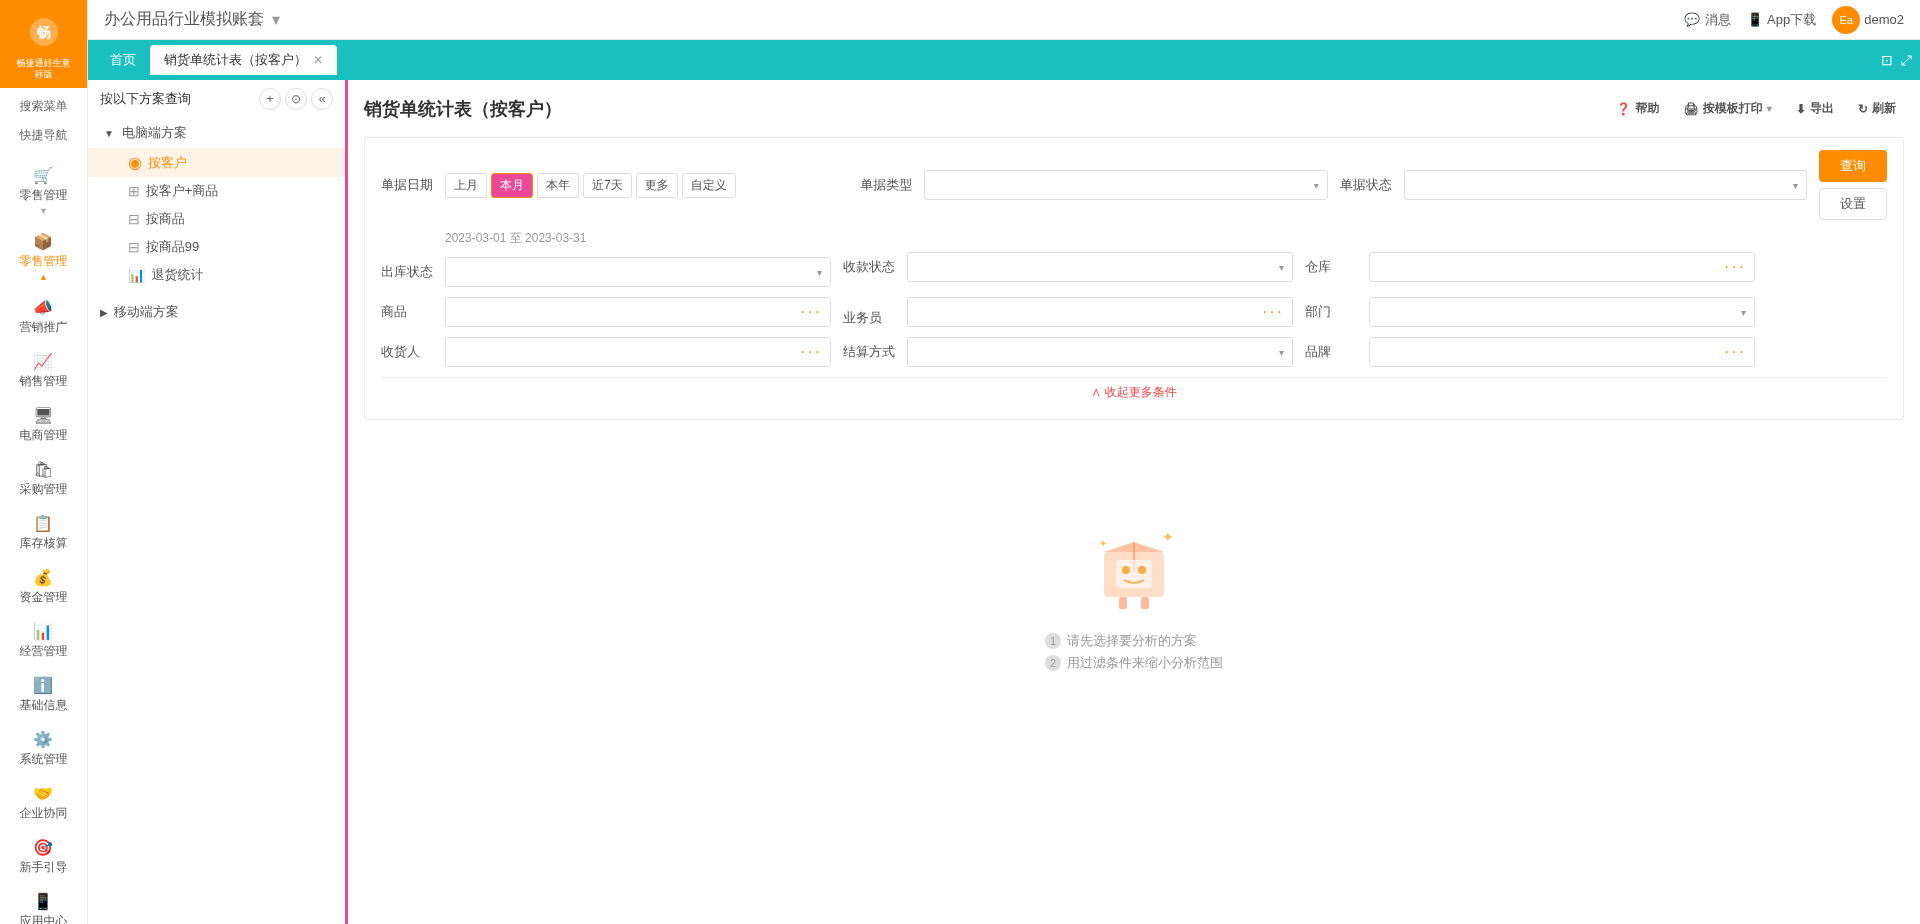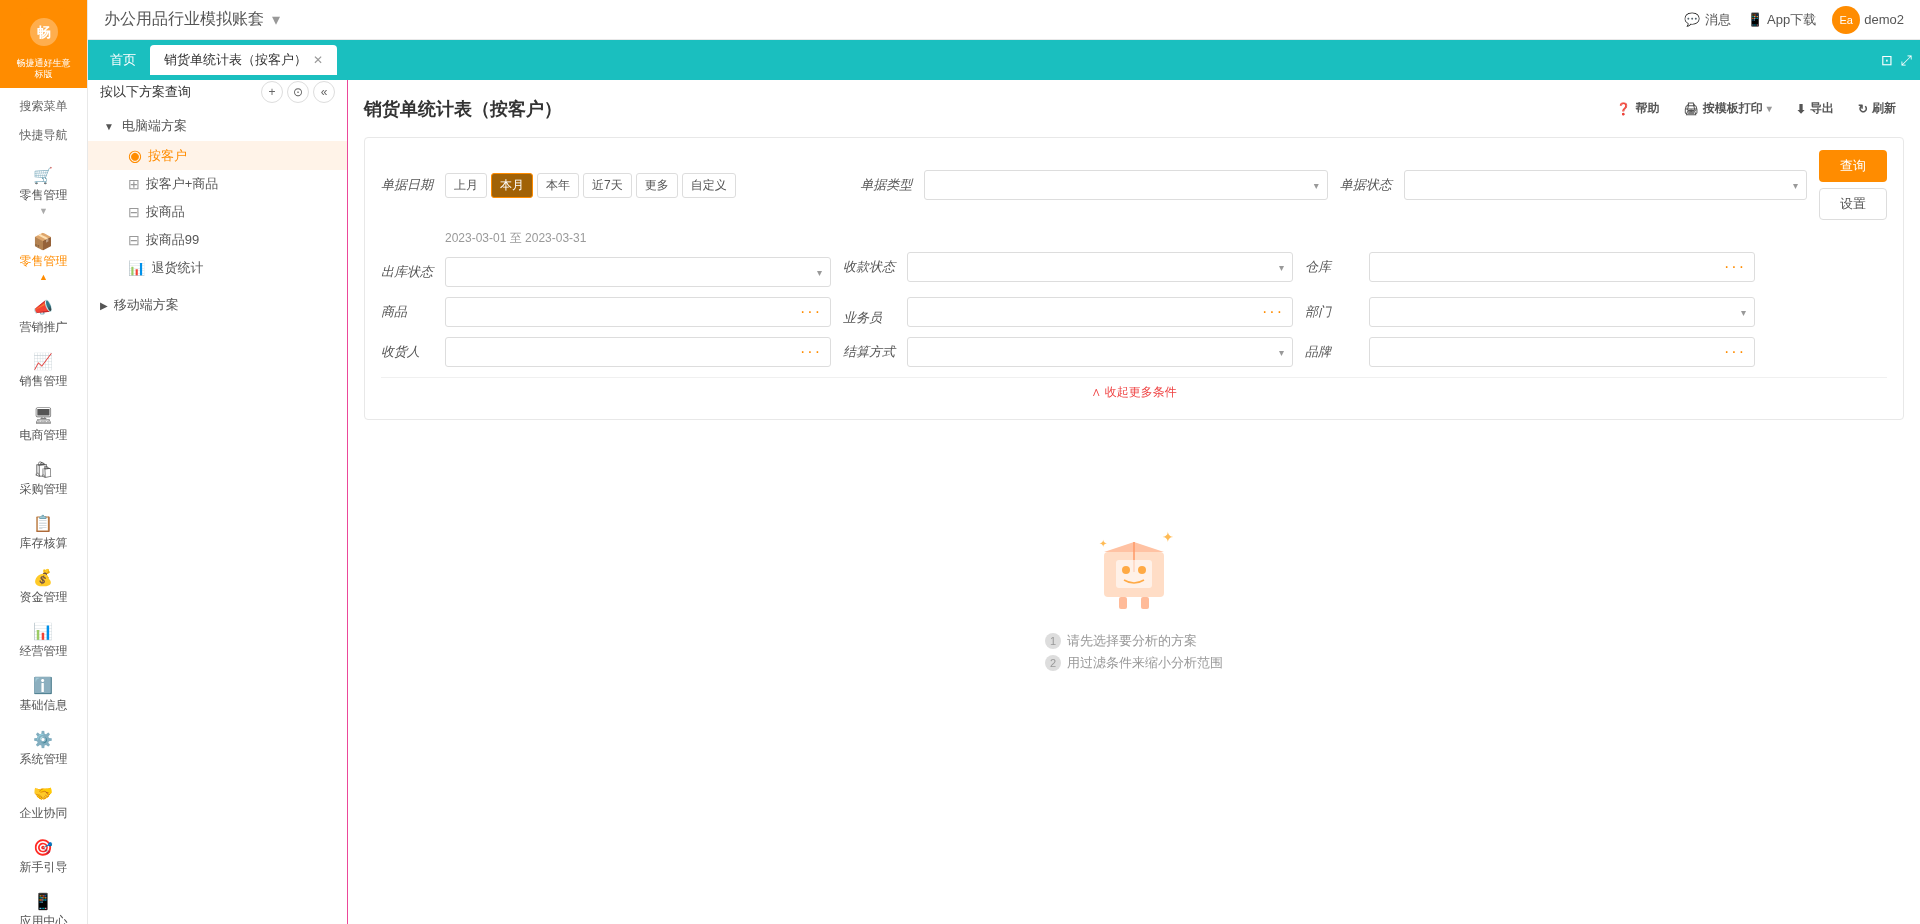--- a/index.html
+++ b/index.html
@@ -32,45 +32,45 @@
     .tab { height: 30px; padding: 0 14px; display: flex; align-items: center; gap: 6px; font-size: 13px; cursor: pointer; border-radius: 4px 4px 0 0; justify-content: flex-end; }
     .tab.home { color: #fff; background: transparent; }
     .tab.active { background: #fff; color: #333; }
     .tab-close { font-size: 12px; color: #999; cursor: pointer; }
     .tab-expand { margin-left: auto; color: #fff; cursor: pointer; font-size: 14px; display: flex; align-items: center; gap: 8px; }
 
     
     .content { flex: 1; display: flex; overflow: hidden; background: #f0f0f0; }
 
     
-    .left-panel { width: 260px; background: #fff; border-right: 1px solid #ec4899; padding: 1px 0; flex-shrink: 0; overflow-y: auto; }
+    .left-panel { width: 260px; background: #fff; border-right: 3px solid #ec4899; padding: 8px 0; flex-shrink: 0; overflow-y: auto; }
     .left-panel-header { display: flex; align-items: center; justify-content: space-between; padding: 0 12px 8px; }
     .left-panel-title { font-size: 13px; color: #333; font-weight: 500; }
     .left-panel-actions { display: flex; gap: 4px; }
     .panel-action-btn { width: 22px; height: 22px; border-radius: 50%; border: 1px solid #ddd; background: #fff; display: flex; align-items: center; justify-content: center; cursor: pointer; color: #666; font-size: 12px; }
     .tree-item { padding: 6px 12px 6px 16px; cursor: pointer; display: flex; align-items: center; gap: 6px; color: #555; font-size: 13px; }
     .tree-item .tree-arrow { font-size: 10px; margin-right: 2px; }
     .tree-child-item { padding: 5px 12px 5px 24px; cursor: pointer; display: flex; align-items: center; gap: 6px; color: #555; font-size: 13px; }
     .tree-child-item.active { color: #ff8c00; }
     .tree-child-item .item-icon { font-size: 14px; color: #999; }
     .mobile-section { padding: 6px 12px; display: flex; align-items: center; gap: 6px; cursor: pointer; color: #555; font-size: 13px; }
     .mobile-section .arrow { font-size: 10px; }
 
     
     .right-panel { flex: 1; background: #fff; overflow: auto; padding: 16px; }
     .page-title { font-size: 18px; color: #333; font-weight: 600; margin-bottom: 16px; display: flex; align-items: center; justify-content: space-between; }
     .page-actions { display: flex; gap: 8px; align-items: center; }
     .action-btn { display: flex; align-items: center; gap: 4px; color: #555; font-size: 12px; cursor: pointer; padding: 4px 8px; border-radius: 4px; }
 
     
     .filter-section { background: #fff; border: 1px solid #e8e8e8; border-radius: 4px; padding: 12px 16px; margin-bottom: 12px; }
-    .filter-label { color: #555; font-size: 13px; min-width: 56px; flex-shrink: 0; font-style: italic; }
+    .filter-label { color: #555; font-size: 13px; min-width: 56px; flex-shrink: 0; }
     .date-control { display: flex; align-items: center; gap: 4px; }
     .date-btn { padding: 3px 8px; border: 1px solid #ddd; border-radius: 3px; cursor: pointer; font-size: 12px; color: #555; background: #fff; }
-    .date-btn.active { background: #a16207; color: #fff; border-color: #ff8c00; }
+    .date-btn.active { background: #ec4899; color: #fff; border-color: #ff8c00; }
     .date-range { color: #999; font-size: 12px; margin-left: 4px; }
     .select-control { flex: 1; height: 30px; border: 1px solid #ddd; border-radius: 3px; display: flex; align-items: center; justify-content: space-between; padding: 0 8px; cursor: pointer; background: #fff; }
     .select-placeholder { color: #bbb; font-size: 13px; }
     .select-arrow { color: #999; font-size: 10px; }
     .input-control { flex: 1; height: 30px; border: 1px solid #ddd; border-radius: 3px; display: flex; align-items: center; justify-content: flex-end; padding: 0 8px; cursor: pointer; background: #fff; }
     .input-dots { color: #ff8c00; letter-spacing: 2px; font-size: 16px; }
     .collapse-btn { text-align: center; padding: 6px; color: #ef4444; font-size: 12px; cursor: pointer; border-top: 1px solid #f0f0f0; }
 
     
     .empty-state { display: flex; flex-direction: column; align-items: center; justify-content: center; padding: 80px 0; }

